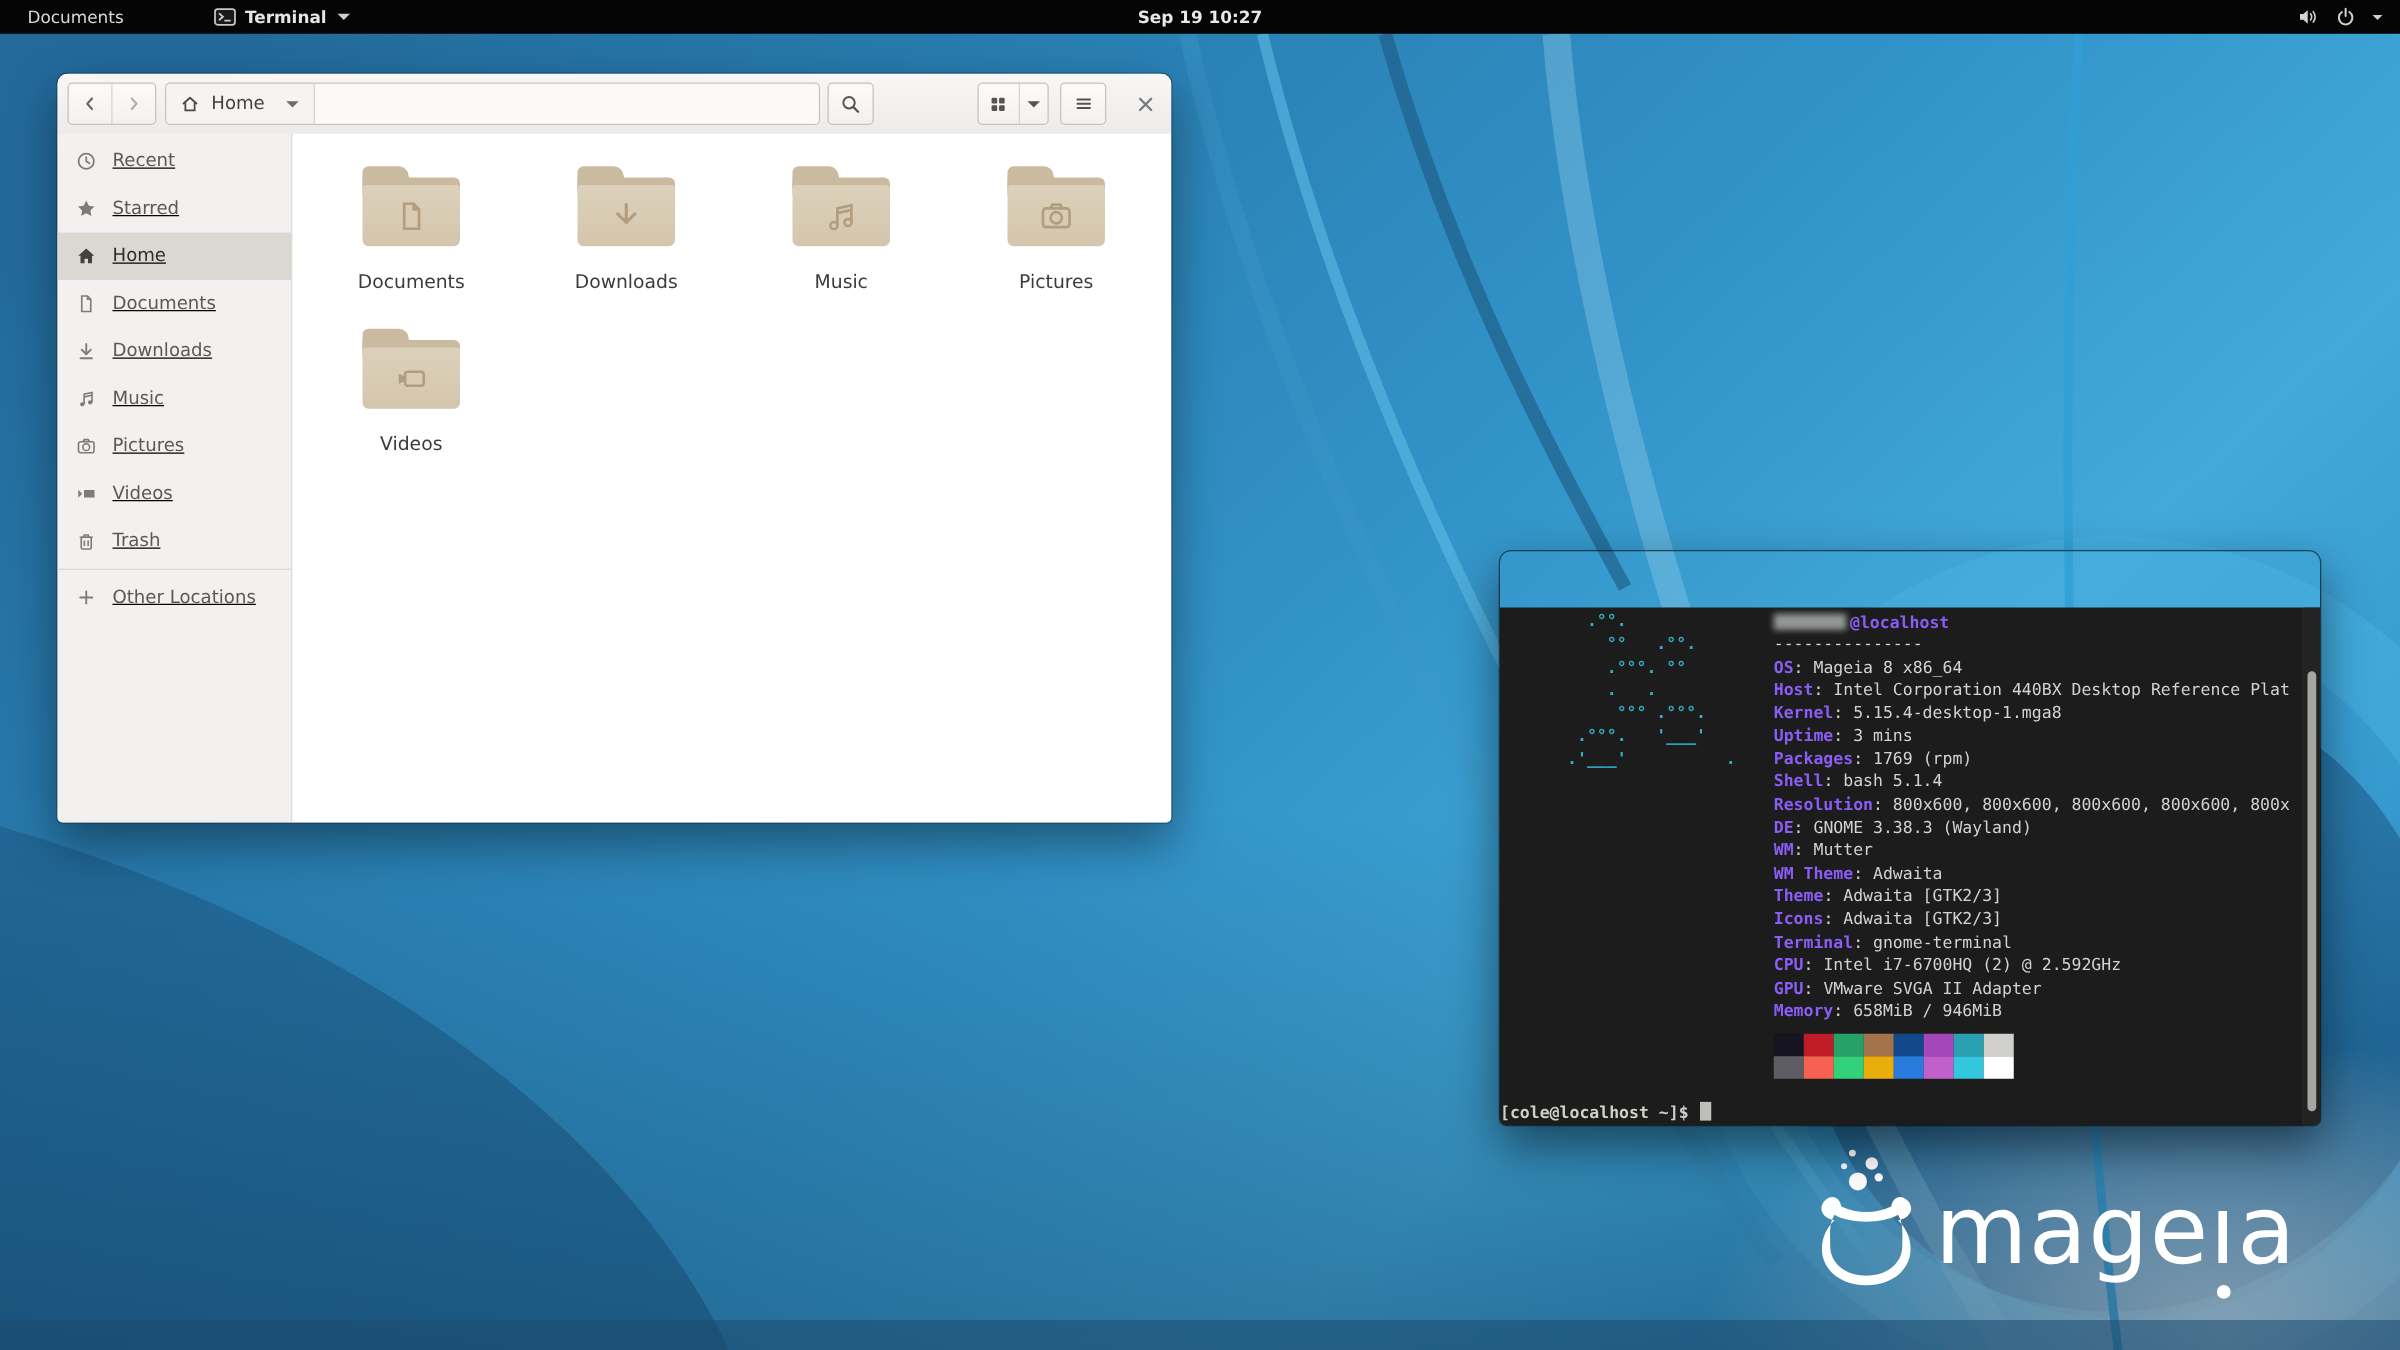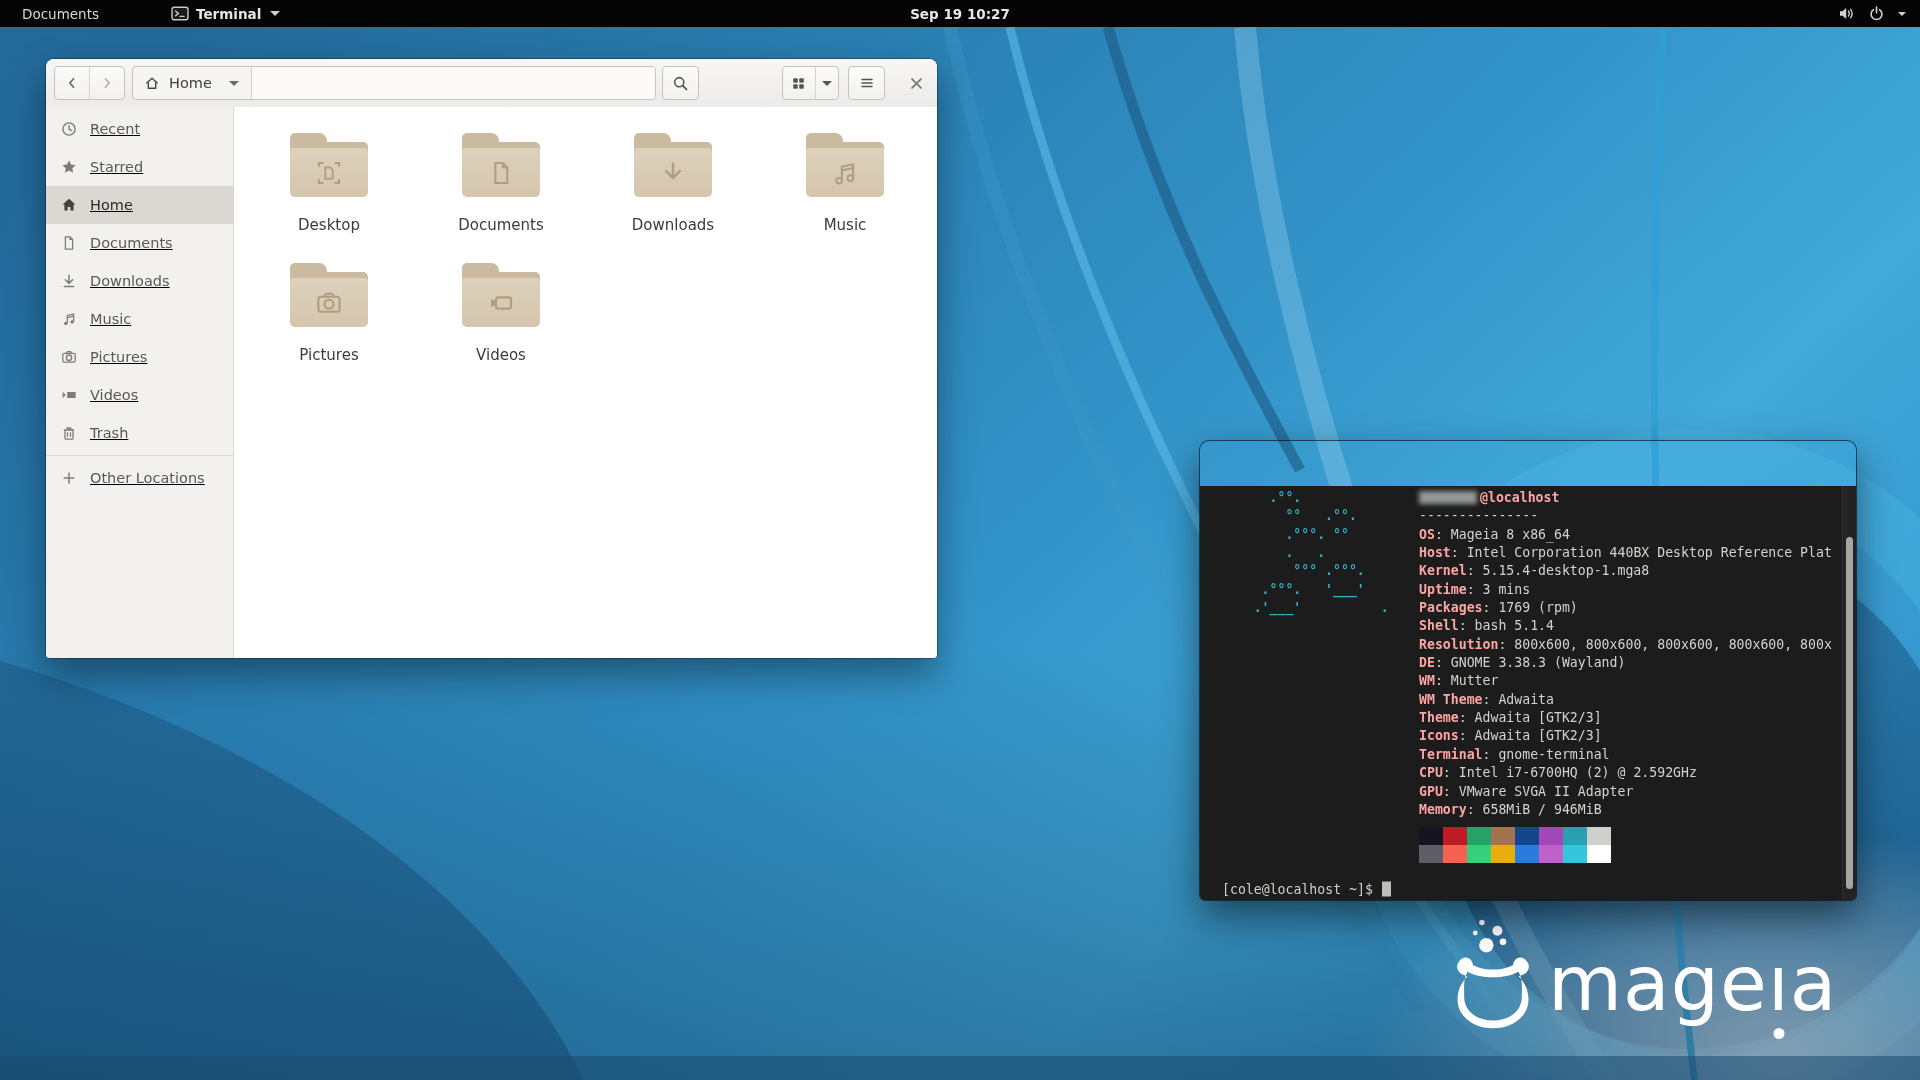--- a/index.html
+++ b/index.html
@@ -88,26 +88,26 @@
 
   #term-content{position:absolute;left:0;top:45px;right:0;bottom:0;background:#1c1c1c;border-radius:0 0 5px 5px;overflow:hidden;}
   #term-content pre,#term-content .nf-line,#term-prompt{
       font-family:"DejaVu Sans Mono","Liberation Mono",monospace;
       font-size:13.2px;line-height:18.35px;margin:0;}
   #nf-art{position:absolute;left:6px;top:3px;font-weight:bold;}
   #nf-art .cy{color:#31b0c6;}
   #nf-art .wh{color:#e9e9e6;}
   #nf-info{position:absolute;left:219px;top:3px;white-space:pre;}
   .nf-line{height:18.35px;color:#d3d2ce;}
-  .nf-lbl{color:#fca5a5;font-weight:bold;}
+  .nf-lbl{color:#8b5cf6;font-weight:bold;}
   .nf-blur{display:inline-block;width:58px;height:13px;background:#a9aeac;filter:blur(2.5px);opacity:.85;transform:translateY(2px);margin-right:3px;}
   #nf-palette{position:absolute;left:219px;top:341px;width:192px;}
   #nf-palette .prow{display:flex;}
   #nf-palette .sw{width:24px;height:18px;}
-  #term-prompt{position:absolute;left:22px;top:393px;color:#d0d0cb;white-space:pre;}
+  #term-prompt{position:absolute;left:0;top:393px;color:#d0d0cb;white-space:pre;font-weight:bold;}
   #term-cursor{display:inline-block;width:9px;height:15px;background:#bdbdb9;transform:translateY(2.5px);margin-left:1px;}
   #term-scrollbar{position:absolute;right:0;top:0;bottom:0;width:13px;background:#232323;border-left:1px solid #303030;border-radius:0 0 5px 0;}
   #term-thumb{position:absolute;right:3px;top:51px;width:7px;height:352px;background:#a7a6a2;border-radius:4px;}
 
   
   #mageia-logo{position:absolute;left:1452px;top:918px;z-index:5;display:flex;align-items:flex-end;color:#fff;}
   #logo-mark{width:82px;height:112px;}
   #logo-text{font-size:76px;letter-spacing:1px;line-height:1;display:flex;margin-left:14px;margin-bottom:8px;font-weight:normal;}
   #logo-text .lt{position:relative;}
   #logo-text .lt.idot::after{content:"";position:absolute;left:50%;transform:translateX(-50%);bottom:-17px;width:11px;height:11px;border-radius:50%;background:#fff;}
@@ -416,32 +416,20 @@
         <div class="sb-divider"></div>
         <div class="sb-row">
           <svg width="16" height="16" class="ic">
             <use href="#i-plus"></use>
           </svg>
           <span>Other Locations</span>
         </div>
       </div>
     <div id="fm-content">
       <div id="folder-grid">
-          <div class="folder-item">
-            <div class="folder">
-              <div class="tab"></div>
-              <div class="backstrip"></div>
-              <div class="front">
-                <svg width="30" height="30" class="ic emblem">
-                  <use href="#e-desktop"></use>
-                </svg>
-              </div>
-            </div>
-            <div class="folder-label">Desktop</div>
-          </div>
           <div class="folder-item">
             <div class="folder">
               <div class="tab"></div>
               <div class="backstrip"></div>
               <div class="front">
                 <svg width="30" height="30" class="ic emblem">
                   <use href="#e-document"></use>
                 </svg>
               </div>
             </div>

